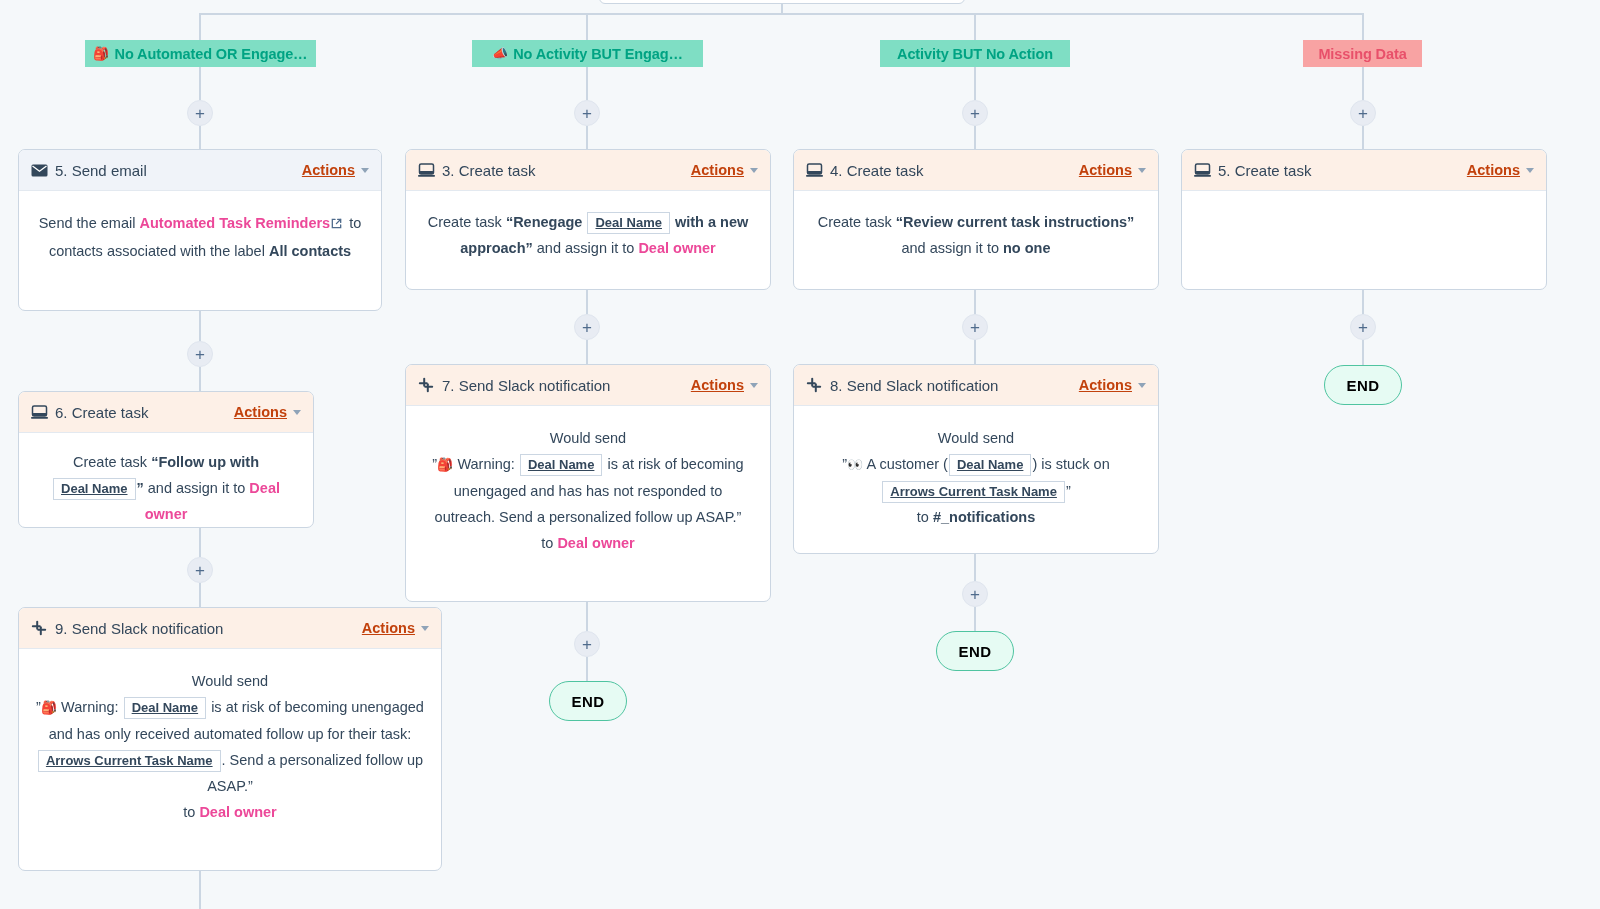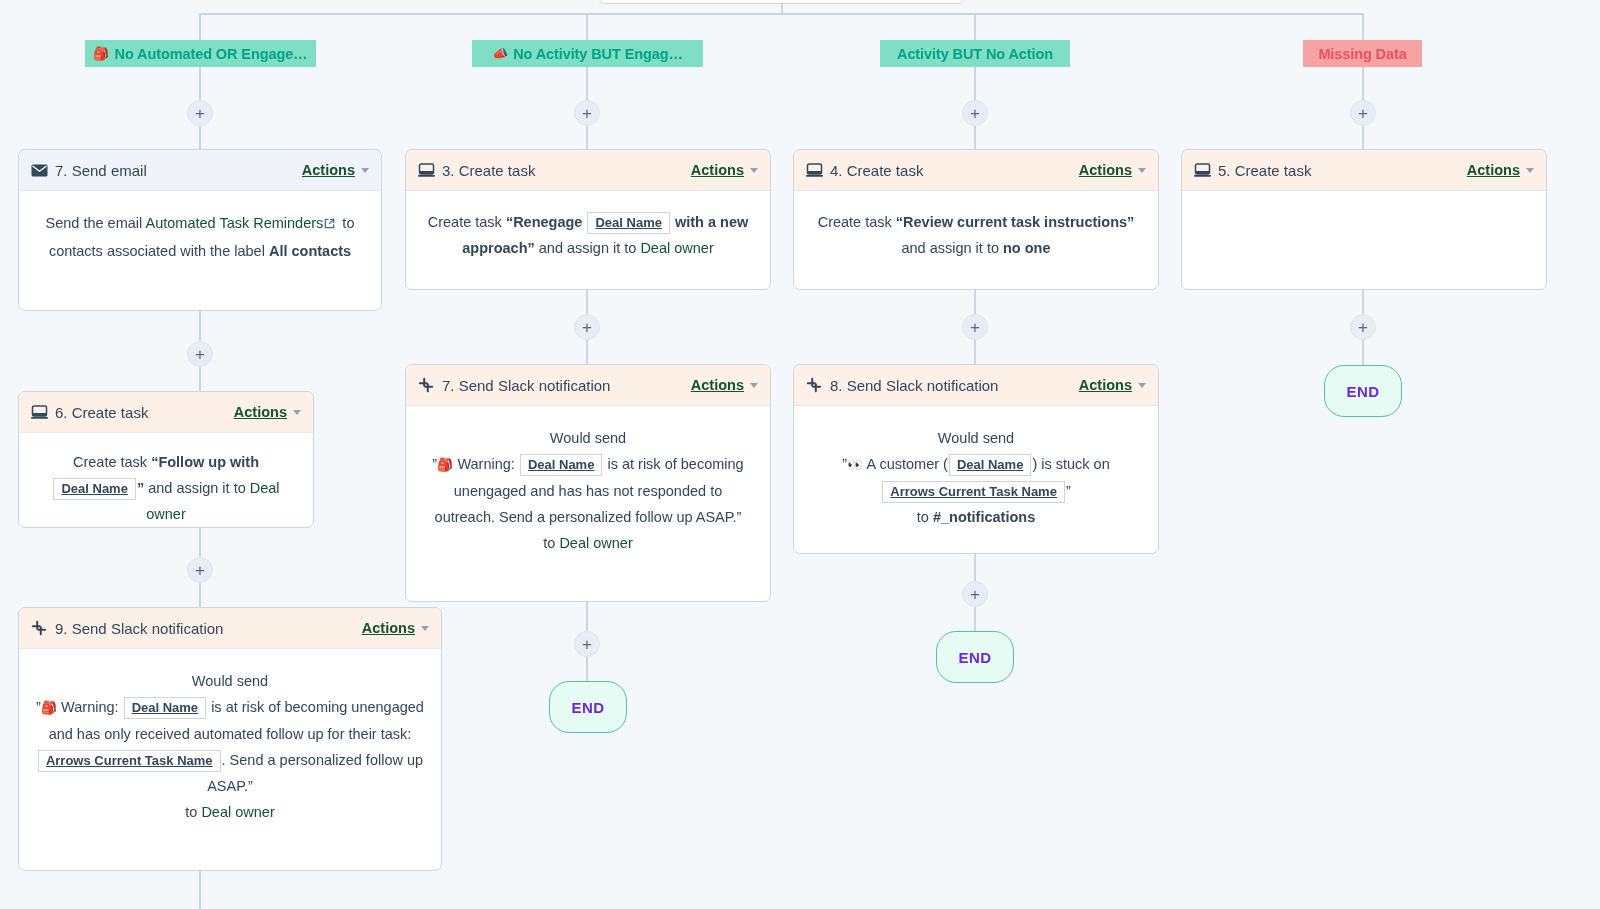--- a/index.html
+++ b/index.html
@@ -48,26 +48,26 @@
     border: 1px solid #dfe5ee;
     display: flex; align-items: center; justify-content: center;
     color: #4f6b8c; font-size: 17px; font-weight: 500;
     line-height: 1;
     cursor: pointer;
   }
 
   
   .end-node {
     position: absolute;
-    width: 78px; height: 52px;
+    width: 78px; height: 40px;
     border-radius: 20px;
     background: #e6fbf3;
     border: 1.5px solid #4fc4a0;
     display: flex; align-items: center; justify-content: center;
-    font-size: 15px; font-weight: bold; color: #6d28d9;
+    font-size: 15px; font-weight: bold; color: #000000;
     letter-spacing: 0.4px;
   }
 
   
   .card {
     position: absolute;
     background: #ffffff;
     border: 1px solid #cbd6e2;
     border-radius: 7px;
     overflow: hidden;
@@ -89,39 +89,39 @@
   }
   .head-title {
     font-size: 15px; color: #33475b; white-space: nowrap;
     flex: 1 1 auto;
   }
   .actions-wrap {
     display: flex; align-items: center; gap: 6px;
     flex: 0 0 auto; cursor: pointer;
   }
   .actions-link {
-    font-size: 14.5px; font-weight: bold; color: #14532d;
+    font-size: 14.5px; font-weight: bold; color: #c2410c;
     text-decoration: underline;
     text-align: right;
   }
   .caret {
     width: 0; height: 0;
     border-left: 4.5px solid transparent;
     border-right: 4.5px solid transparent;
     border-top: 5px solid #8fa3b8;
   }
   .card-body {
     padding: 16px 16px 18px;
     font-size: 14.5px;
     line-height: 26px;
     color: #33475b;
     text-align: center;
   }
   .b   { font-weight: bold; }
-  .lnk { color: #14532d; font-weight: normal; }
+  .lnk { color: #ec4899; font-weight: bold; }
   .token {
     display: inline-block;
     border: 1px solid #cbd6e2;
     background: #ffffff;
     padding: 0 7px;
     margin: 0 1px;
     font-size: 13px;
     font-weight: bold;
     color: #33475b;
     text-decoration: underline;
@@ -187,21 +187,21 @@
   <div class="vline" style="left:1362px; top:126px; height:23px;"></div>
 
   <div class="card" style="left:18px; top:149px; width:364px; height:162px;">
     <div class="card-head blue">
       <span class="head-icon">
         <svg width="17" height="13" viewBox="0 0 17 13">
             <rect x="0.5" y="0.5" width="16" height="12" rx="1.5" fill="#33475b"></rect>
             <path d="M1.5 2 L8.5 7.2 L15.5 2" stroke="#ffffff" stroke-width="1.4" fill="none"></path>
           </svg>
       </span>
-      <span class="head-title">7. Send email</span>
+      <span class="head-title">5. Send email</span>
       <span class="actions-wrap">
         <span class="actions-link">Actions</span>
         <span class="caret"></span>
       </span>
     </div>
     <div class="card-body" style="padding-top:19px;">
       <span>Send the email </span><span class="lnk">Automated Task Reminders</span><span class="ext-icon">
         <svg width="13" height="13" viewBox="0 0 14 14">
             <path d="M5.5 2.5H2.5v9h9v-3" stroke="#4f6b8c" stroke-width="1.4" fill="none" stroke-linecap="round"></path>
             <path d="M8.2 2.5h3.3v3.3" stroke="#4f6b8c" stroke-width="1.4" fill="none" stroke-linecap="round"></path>

